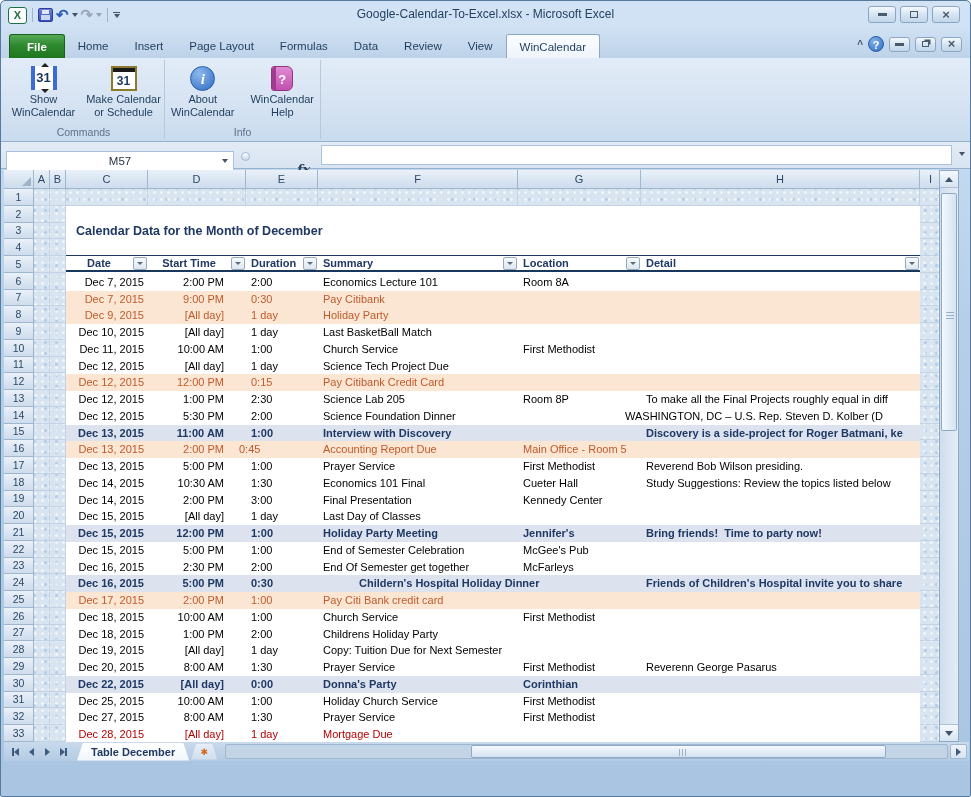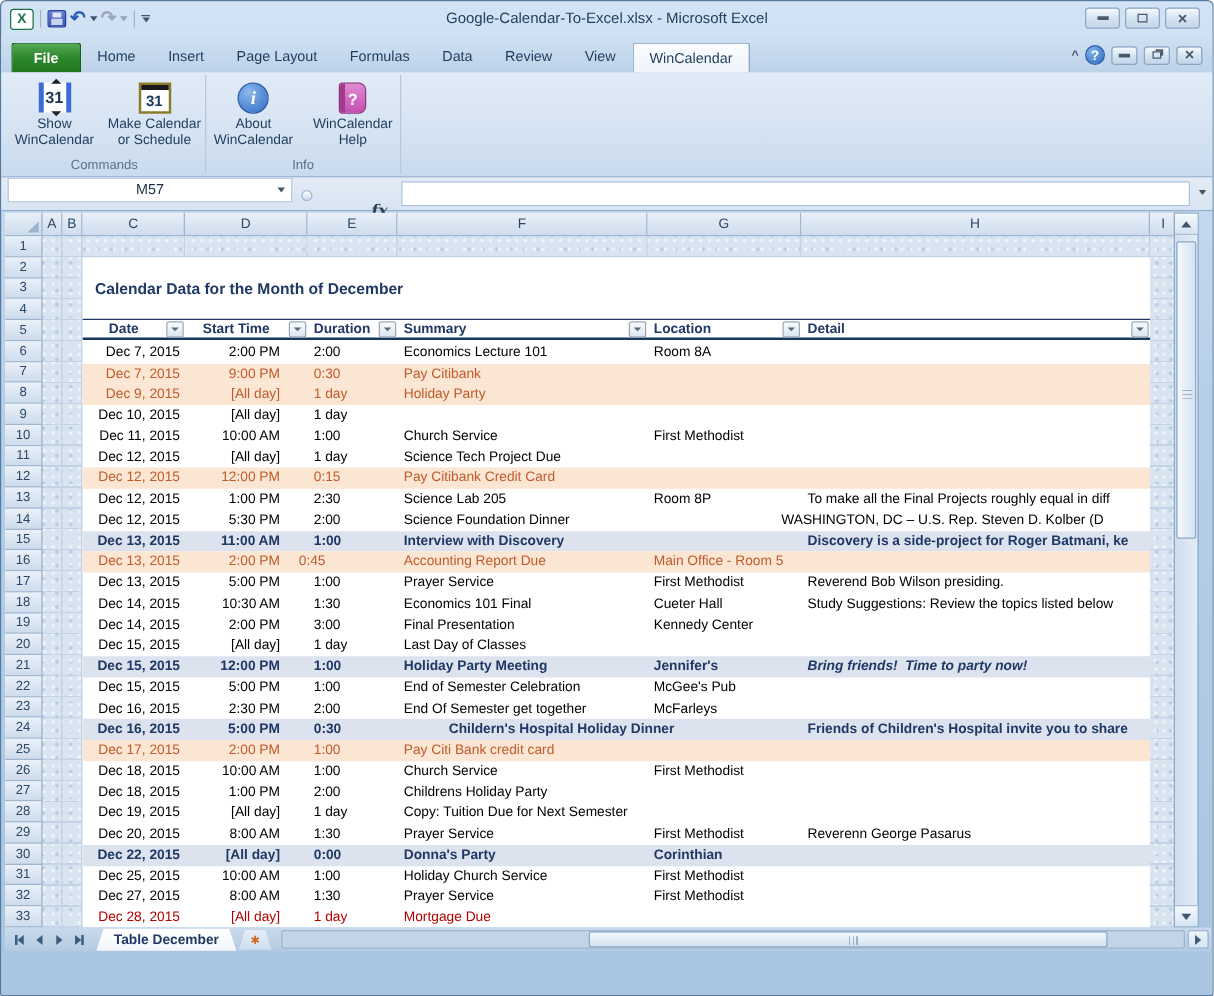--- a/index.html
+++ b/index.html
@@ -50,21 +50,21 @@
   .ico-showcal:before { content:""; position:absolute; top:-3px; left:6px; border-left:4px solid transparent; border-right:4px solid transparent; border-bottom:4px solid #222; }
   .ico-showcal:after { content:""; position:absolute; bottom:-3px; left:6px; border-left:4px solid transparent; border-right:4px solid transparent; border-top:4px solid #222; }
   .ico-makecal { position:relative; width:26px; height:25px; background:#fff; border:2px solid #8a7a2a; color:#17375d; font-weight:bold; font-size:12px; text-align:center; line-height:26px; }
   .ico-makecal:before { content:""; position:absolute; left:0; top:0; width:100%; height:4px; background:#1a1a1a; }
   .ico-about { width:25px; height:25px; border-radius:50%; background:radial-gradient(circle at 35% 28%,#8cb9ec,#2f6bc4); border:1px solid #2a5ca8; color:#fff; font-family:"Liberation Serif",serif; font-style:italic; font-weight:bold; font-size:15px; text-align:center; line-height:24px; }
   .ico-helpbook { position:relative; width:22px; height:25px; background:linear-gradient(#e08ad4,#c44fb0); border:1px solid #93357f; border-radius:3px 6px 6px 3px; color:#fff; font-weight:bold; font-size:13px; text-align:center; line-height:25px; }
   .ico-helpbook:before { content:""; position:absolute; left:0; top:0; bottom:0; width:4px; background:#a23b8d; border-radius:3px 0 0 3px; }
 
   
   .fbar { position:absolute; left:0; top:141px; width:100%; height:27px; background:linear-gradient(#e3ecf6,#d8e4f1); border-bottom:1px solid #96b1cc; }
-  .namebox { position:absolute; left:5px; top:0; width:228px; height:20px; background:#fff; border:1px solid #abc1de; font-size:11.5px; color:#1e2f45; display:flex; align-items:center; justify-content:center; }
+  .namebox { position:absolute; left:5px; top:9px; width:228px; height:20px; background:#fff; border:1px solid #abc1de; font-size:11.5px; color:#1e2f45; display:flex; align-items:center; justify-content:center; }
   .namebox .tri-dn { position:absolute; right:5px; }
   .fsplit { position:absolute; left:236px; top:5px; width:16px; height:16px; }
   .fsplit:before { content:""; position:absolute; left:4px; top:5px; width:7px; height:7px; border-radius:50%; background:linear-gradient(#fff,#c9d8ea); border:1px solid #9fb6d0; }
   .fx { position:absolute; left:296px; top:20px; font-family:"DejaVu Serif",serif; font-style:italic; font-weight:bold; font-size:13px; color:#2b3f58; }
   .finput { position:absolute; left:320px; top:3px; right:18px; height:20px; background:#fff; border:1px solid #abc1de; }
   .fchev { position:absolute; right:5px; top:10px; }
 
   
   :root { --rh:16.757px; }
   .gridwrap { position:absolute; left:3px; top:169px; width:955px; height:572px; }
@@ -319,20 +319,21 @@
               <span style="left: 82px; width: 98px; text-align: right; padding-right: 22px;">[All day]</span>
               <span style="left: 180px; width: 72px; text-align: left; padding-left: 5px;">1 day</span>
               <span style="left: 252px; width: 200px; text-align: left; padding-left: 5px;">Holiday Party</span>
               <span style="left: 452px; width: 123px; text-align: left; padding-left: 5px;"></span>
               <span style="left: 575px; width: 279px; text-align: left; padding-left: 5px;"></span>
             </div>
             <div class="trow normal">
               <span style="left: 0px; width: 82px; text-align: right; padding-right: 4px;">Dec 10, 2015</span>
               <span style="left: 82px; width: 98px; text-align: right; padding-right: 22px;">[All day]</span>
               <span style="left: 180px; width: 72px; text-align: left; padding-left: 5px;">1 day</span>
+              <span style="left: 252px; width: 200px; text-align: left; padding-left: 5px;">Last BasketBall Match</span>
               <span style="left: 452px; width: 123px; text-align: left; padding-left: 5px;"></span>
               <span style="left: 575px; width: 279px; text-align: left; padding-left: 5px;"></span>
             </div>
             <div class="trow normal">
               <span style="left: 0px; width: 82px; text-align: right; padding-right: 4px;">Dec 11, 2015</span>
               <span style="left: 82px; width: 98px; text-align: right; padding-right: 22px;">10:00 AM</span>
               <span style="left: 180px; width: 72px; text-align: left; padding-left: 5px;">1:00</span>
               <span style="left: 252px; width: 200px; text-align: left; padding-left: 5px;">Church Service</span>
               <span style="left: 452px; width: 123px; text-align: left; padding-left: 5px;">First Methodist</span>
               <span style="left: 575px; width: 279px; text-align: left; padding-left: 5px;"></span>
@@ -416,21 +417,21 @@
               <span style="left: 252px; width: 200px; text-align: left; padding-left: 5px;">Last Day of Classes</span>
               <span style="left: 452px; width: 123px; text-align: left; padding-left: 5px;"></span>
               <span style="left: 575px; width: 279px; text-align: left; padding-left: 5px;"></span>
             </div>
             <div class="trow blue">
               <span style="left: 0px; width: 82px; text-align: right; padding-right: 4px;">Dec 15, 2015</span>
               <span style="left: 82px; width: 98px; text-align: right; padding-right: 22px;">12:00 PM</span>
               <span style="left: 180px; width: 72px; text-align: left; padding-left: 5px;">1:00</span>
               <span style="left: 252px; width: 200px; text-align: left; padding-left: 5px;">Holiday Party Meeting</span>
               <span style="left: 452px; width: 123px; text-align: left; padding-left: 5px;">Jennifer's</span>
-              <span style="left: 575px; width: 279px; text-align: left; padding-left: 5px; font-style: italic;">Bring friends!  Time to party now!</span>
+              <span style="left: 575px; width: 279px; text-align: left; padding-left: 5px;">Bring friends!  Time to party now!</span>
             </div>
             <div class="trow normal">
               <span style="left: 0px; width: 82px; text-align: right; padding-right: 4px;">Dec 15, 2015</span>
               <span style="left: 82px; width: 98px; text-align: right; padding-right: 22px;">5:00 PM</span>
               <span style="left: 180px; width: 72px; text-align: left; padding-left: 5px;">1:00</span>
               <span style="left: 252px; width: 200px; text-align: left; padding-left: 5px;">End of Semester Celebration</span>
               <span style="left: 452px; width: 123px; text-align: left; padding-left: 5px;">McGee's Pub</span>
               <span style="left: 575px; width: 279px; text-align: left; padding-left: 5px;"></span>
             </div>
             <div class="trow normal">

